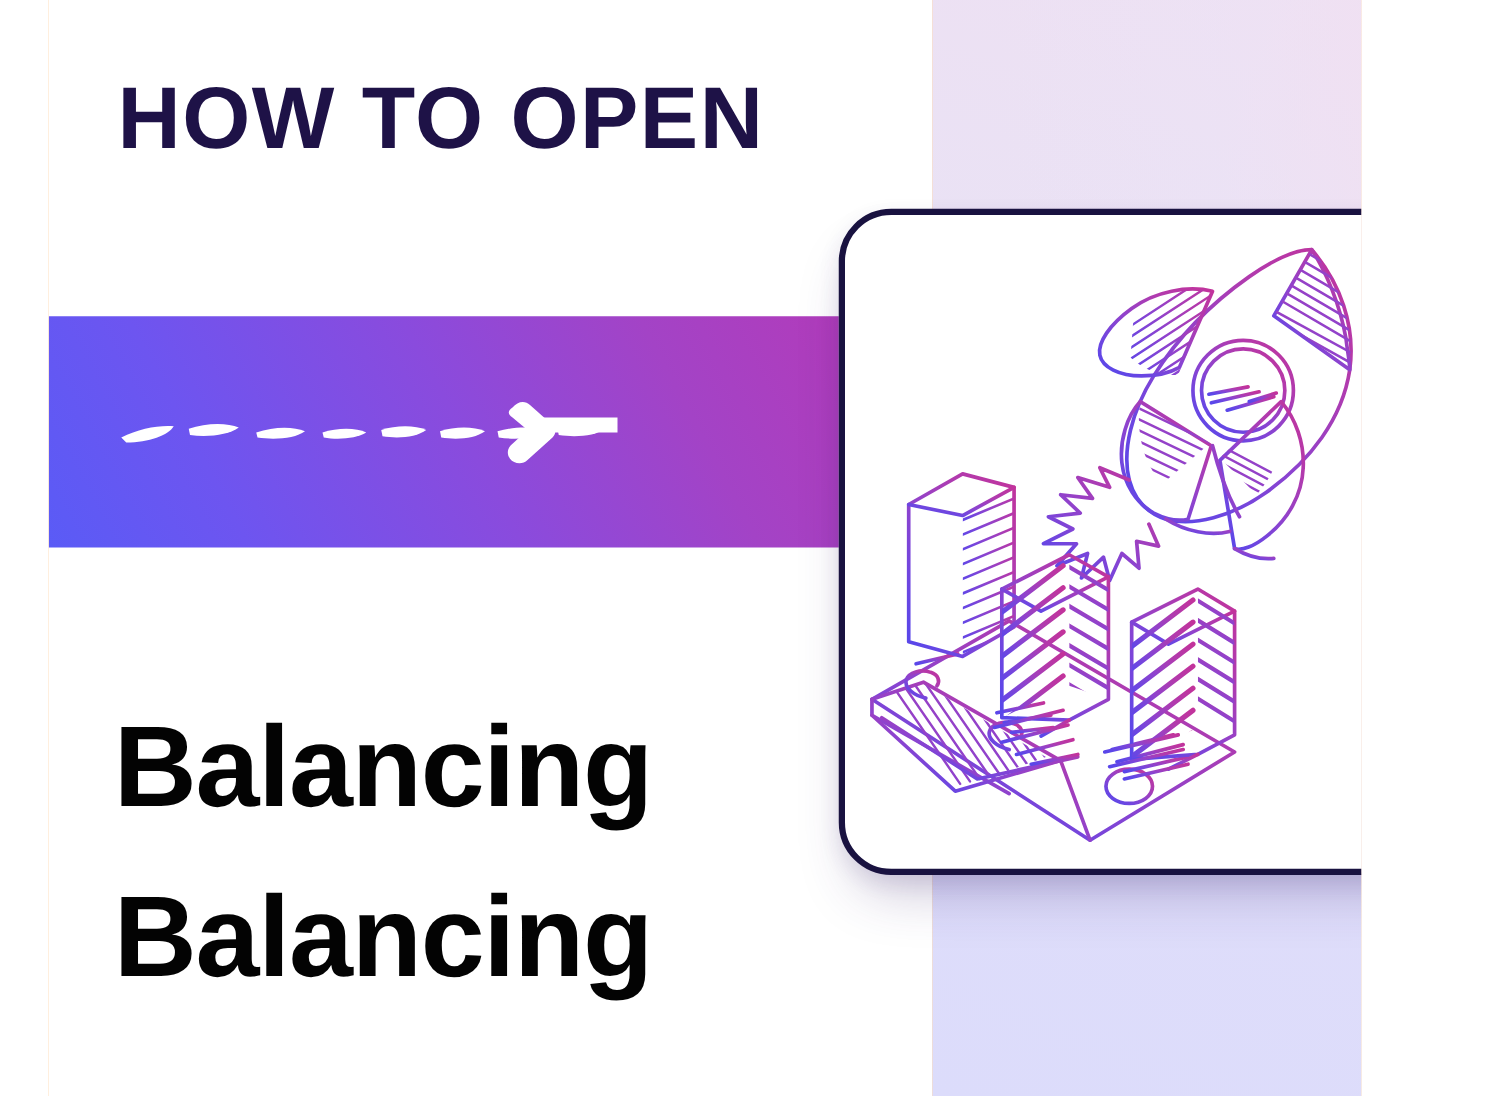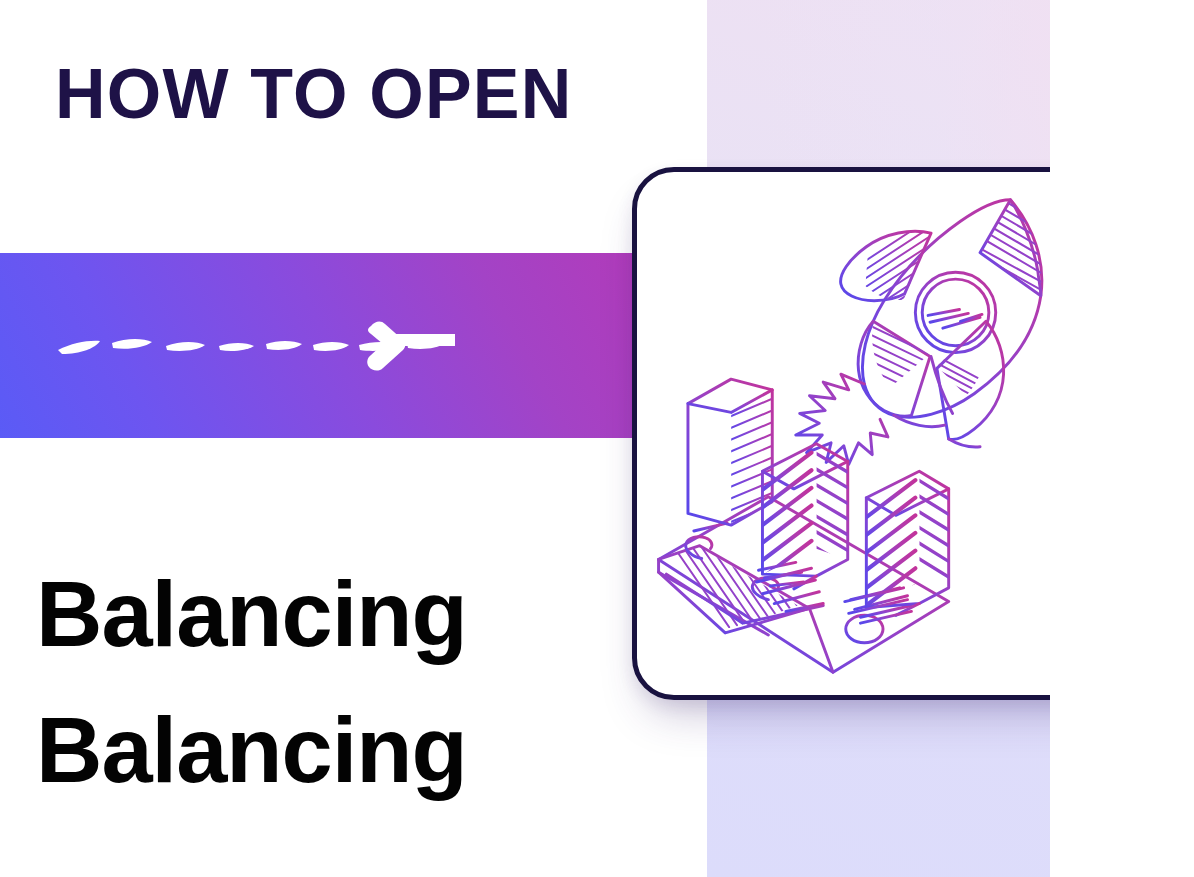--- a/index.html
+++ b/index.html
@@ -1,21 +1,21 @@
 <!DOCTYPE html>
 <html><head>
 <meta charset="utf-8">
 <style>
   html,body{margin:0;padding:0;}
   body{
     width:1194px;height:877px;overflow:hidden;
     font-family:"Liberation Sans", sans-serif;
     background:#ffffff;
   }
-  #stage{position:relative;width:1050px;height:877px;overflow:hidden;background:#fdba74;}
+  #stage{position:relative;width:1050px;height:877px;overflow:hidden;background:#fdba74;margin-left:39px;}
 
   
   .bg-right{
     position:absolute;left:707px;top:0;width:487px;height:877px;
     background:
       linear-gradient(200deg,#EFE0F2 0%,#E9E2F5 38%,#DFDDFA 68%,#DCDCFB 100%);
   }
   .bg-right-wash{
     position:absolute;left:707px;top:0;width:487px;height:877px;
     background:radial-gradient(120% 85% at 100% 8%, rgba(243,223,240,.95) 0%, rgba(236,228,247,.35) 45%, rgba(255,255,255,0) 75%);
@@ -34,21 +34,21 @@
 
   
   .band{
     position:absolute;left:0;top:253px;width:632px;height:185px;
     background:linear-gradient(62deg,#5A5BF6 0%,#6D55F0 22%,#8A4BDD 52%,#A343C6 78%,#B13CBB 100%);
   }
   .band-arrow{position:absolute;left:0;top:253px;width:632px;height:185px;}
 
   
   .title{
-    position:absolute;left:36px;top:546px;
+    position:absolute;left:52px;top:546px;
     font-size:92px;line-height:136px;font-weight:700;letter-spacing:-1px;
     color:#030303;
     font-family:"Liberation Sans", sans-serif;
   }
   .title span{display:block;}
 
   
   .card{
     position:absolute;left:632px;top:167px;width:503px;height:533px;
     background:#ffffff;

